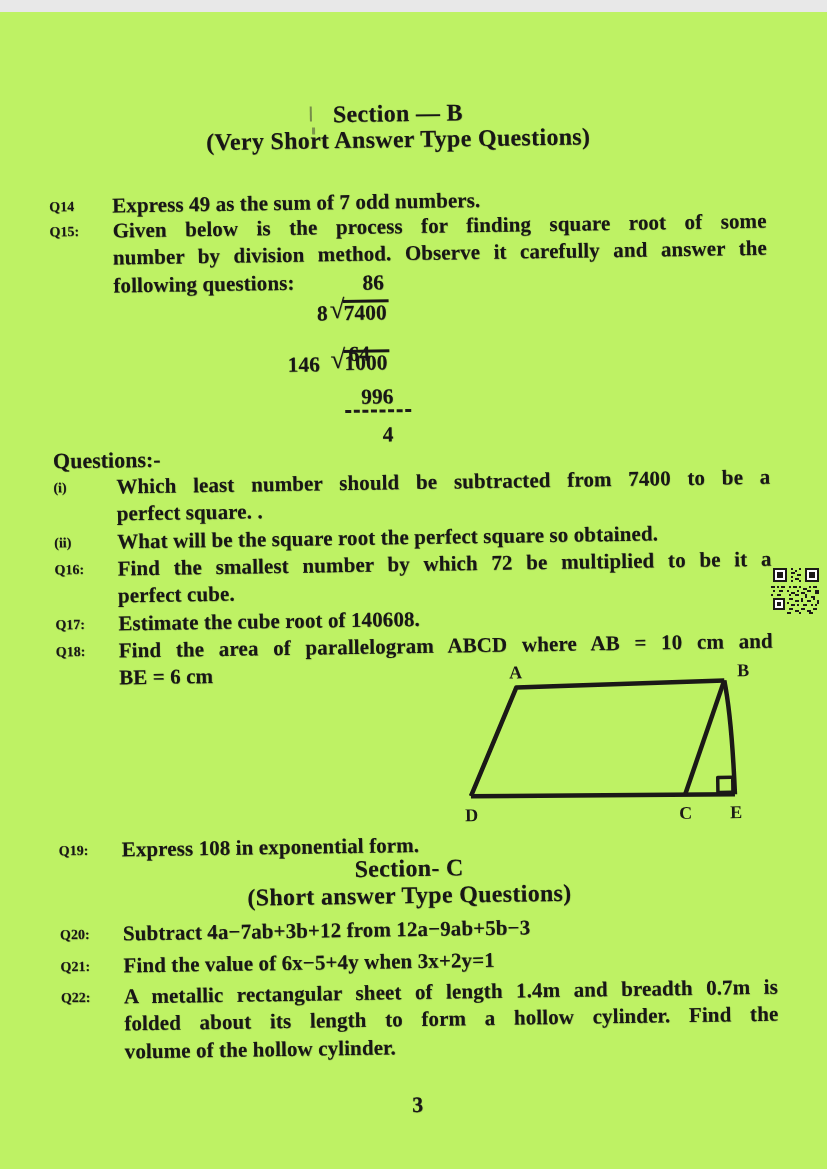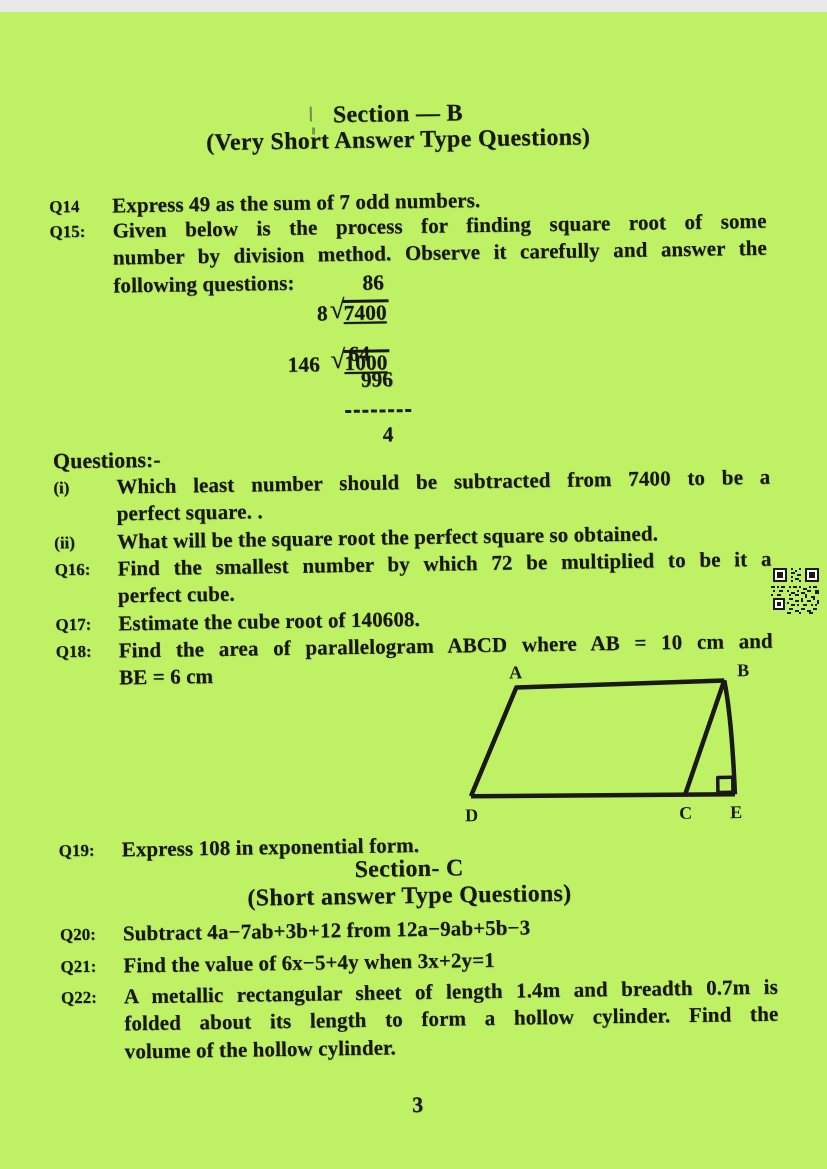--- a/index.html
+++ b/index.html
@@ -7,30 +7,30 @@
     position:relative;width:827px;height:1169px;background:#bef264;
     overflow:hidden;margin:12px auto;
     font-family:"Liberation Serif", serif;font-weight:700;color:#181716;
   }
   .tilt{position:absolute;inset:0;transform:rotate(-0.85deg);transform-origin:413px 585px;}
   .txt{text-shadow:0.3px 0.4px 0.7px rgba(25,22,20,0.5);}
   
   .heading{position:absolute;left:0;width:810px;text-align:center;font-size:24px;line-height:27px;letter-spacing:0.3px;}
   
   .qrow{position:absolute;left:0;width:827px;}
-  .qlabel{position:absolute;left:55px;top:0;font-size:17px;line-height:27px;white-space:nowrap;}
+  .qlabel{position:absolute;left:55px;top:0;font-size:14px;line-height:27px;white-space:nowrap;}
   .qtext{position:absolute;left:118px;top:0;width:654px;font-size:21px;}
   .ln{display:block;line-height:27.4px;text-align:justify;letter-spacing:0.1px;}
   .ln.j{text-align-last:justify;}
   
   .division{position:absolute;left:285px;top:256px;width:145px;height:185px;font-size:21.5px;}
   .division .d{position:absolute;line-height:22px;white-space:nowrap;}
   .sqrt{display:inline-flex;align-items:flex-start;}
   .rad{font-size:27px;line-height:20px;transform:translateY(-1px);margin-right:-2px;}
-  .vinc{border-top:3px solid #181716;padding:0 2px 0 1px;line-height:20px;text-decoration:underline;}
+  .vinc{border-top:3px solid #181716;padding:0 2px 0 1px;line-height:20px;}
   .dashrule{position:absolute;width:66px;border-top:3.5px dashed #1d1b19;}
   
   .tick{position:absolute;background:#3a3835;}
   
   .diagram{position:absolute;left:450px;top:630px;}
   .qr{position:absolute;left:771px;top:556px;}
   .pagenum{position:absolute;left:0;top:1080px;width:820px;text-align:center;font-size:22px;}
 </style>
 </head>
 <body>
@@ -70,21 +70,21 @@
           </span>
       </span>
       <span class="d txt" style="left:67px;top:74px;text-align:right;">64</span>
       <span class="d txt" style="left:6px;top:84px;">146</span>
       <span class="d" style="left:49px;top:81px;">
         <span class="sqrt">
             <span class="rad txt">√</span>
             <span class="vinc txt">1000</span>
           </span>
       </span>
-      <span class="d txt" style="left:79px;top:100px;">996</span>
+      <span class="d txt" style="left:79px;top:117px;">996</span>
       <div class="dashrule" style="left:63px;top:141px;"></div>
       <span class="d txt" style="left:100px;top:155px;">4</span>
     </div>
 
     <div class="qrow" style="top:430px;">
       <span class="qlabel txt" style="font-size:22px;">Questions:-</span>
     </div>
 
     <div class="qrow" style="top:457px;">
       <span class="qlabel txt">(i)</span>

